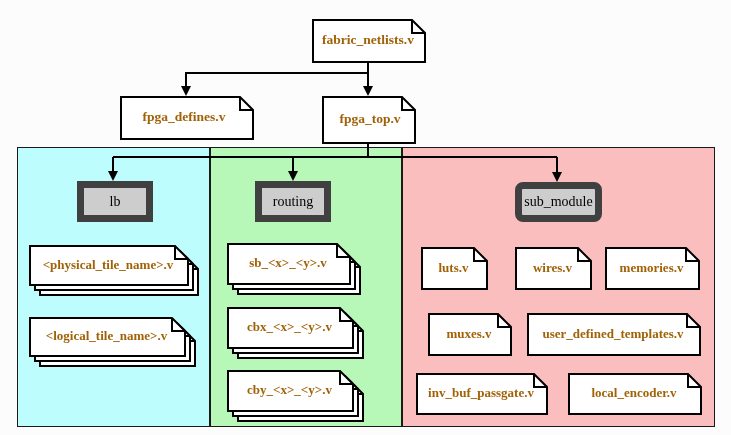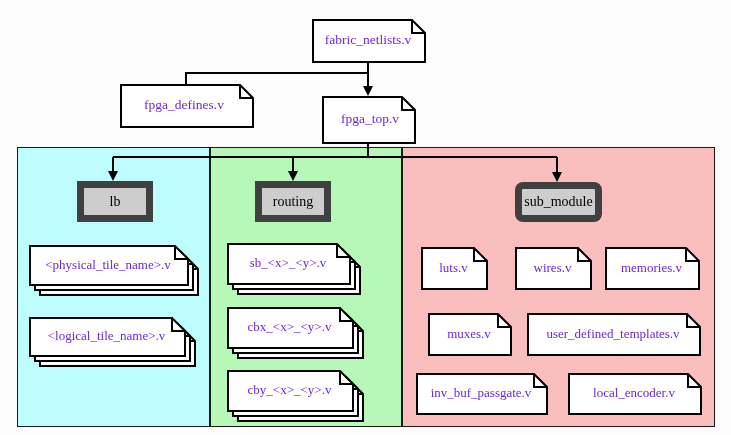--- a/index.html
+++ b/index.html
@@ -18,21 +18,21 @@
     border:7px solid #404040; background:#cdcdcd;
     display:flex; align-items:center; justify-content:center;
     font-weight:normal; font-size:14px; color:#000; white-space:nowrap;
   }
   
   .doc { position:absolute; }
   .doc svg { position:absolute; left:0; top:0; overflow:visible; }
   .doc .label {
     position:absolute; left:0; top:0; right:0; bottom:0;
     display:flex; align-items:center; justify-content:center;
-    font-weight:normal; font-size:13px; color:#6d28d9; white-space:nowrap;
+    font-weight:bold; font-size:13px; color:#a16207; white-space:nowrap;
     z-index:2;
   }
   .doc.toplevel .label { font-size:13.5px; }
 </style>
 </head>
 <body>
 
 <div id="canvas">
 
   <div class="region" style="left: 17px; top: 147px; width: 193px; height: 280px; background: rgb(189, 253, 253);"></div>
@@ -59,21 +59,21 @@
   </svg>
 
   <div class="doc toplevel" style="left:312px; top:19px; width:112px; height:42px;">
       <svg width="114" height="44">
         <polygon points="1,1 100,1 113,14 113,43 1,43" fill="#ffffff" stroke="#000000" stroke-width="2"></polygon>
         <polyline points="100,1 100,14 113,14" fill="none" stroke="#000000" stroke-width="2"></polyline>
       </svg>
     <div class="label">fabric_netlists.v</div>
   </div>
 
-  <div class="doc toplevel" style="left:120px; top:84px; width:128px; height:42px;">
+  <div class="doc toplevel" style="left:120px; top:96px; width:128px; height:42px;">
       <svg width="134" height="44">
         <polygon points="1,1 120,1 133,14 133,43 1,43" fill="#ffffff" stroke="#000000" stroke-width="2"></polygon>
         <polyline points="120,1 120,14 133,14" fill="none" stroke="#000000" stroke-width="2"></polyline>
       </svg>
     <div class="label">fpga_defines.v</div>
   </div>
 
   <div class="doc toplevel" style="left:322px; top:96px; width:96px; height:46px;">
       <svg width="94" height="48">
         <polygon points="1,1 80,1 93,14 93,47 1,47" fill="#ffffff" stroke="#000000" stroke-width="2"></polygon>

